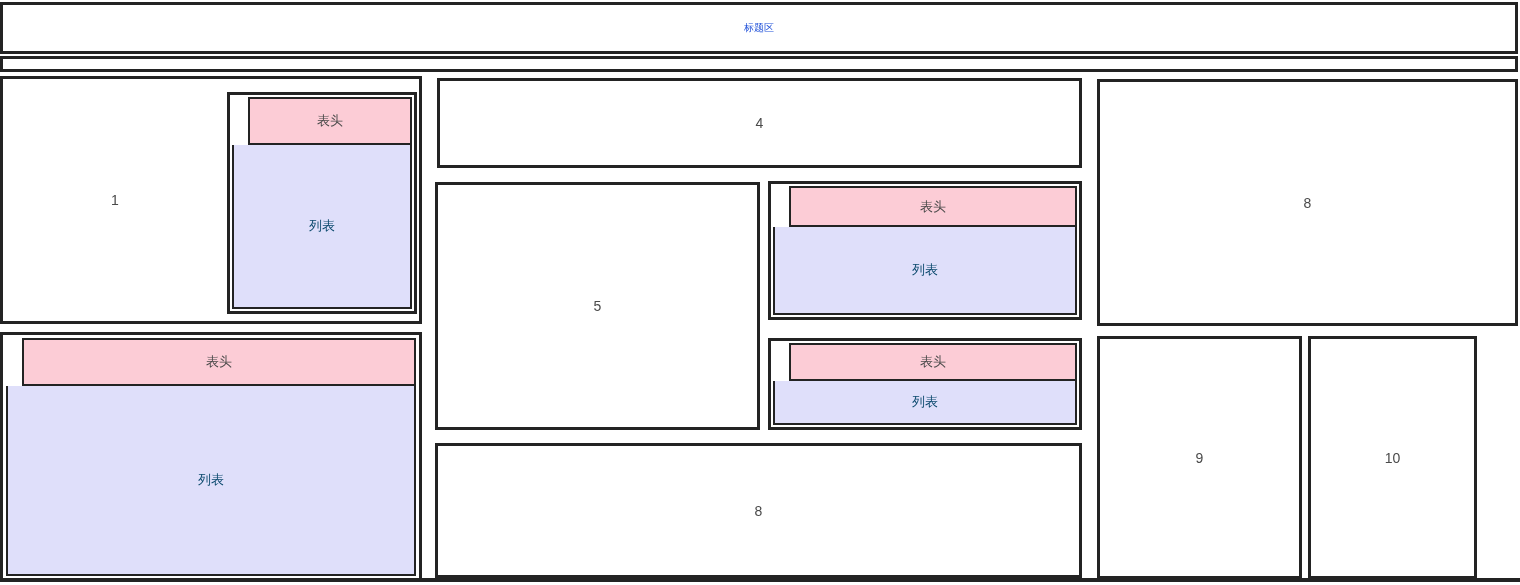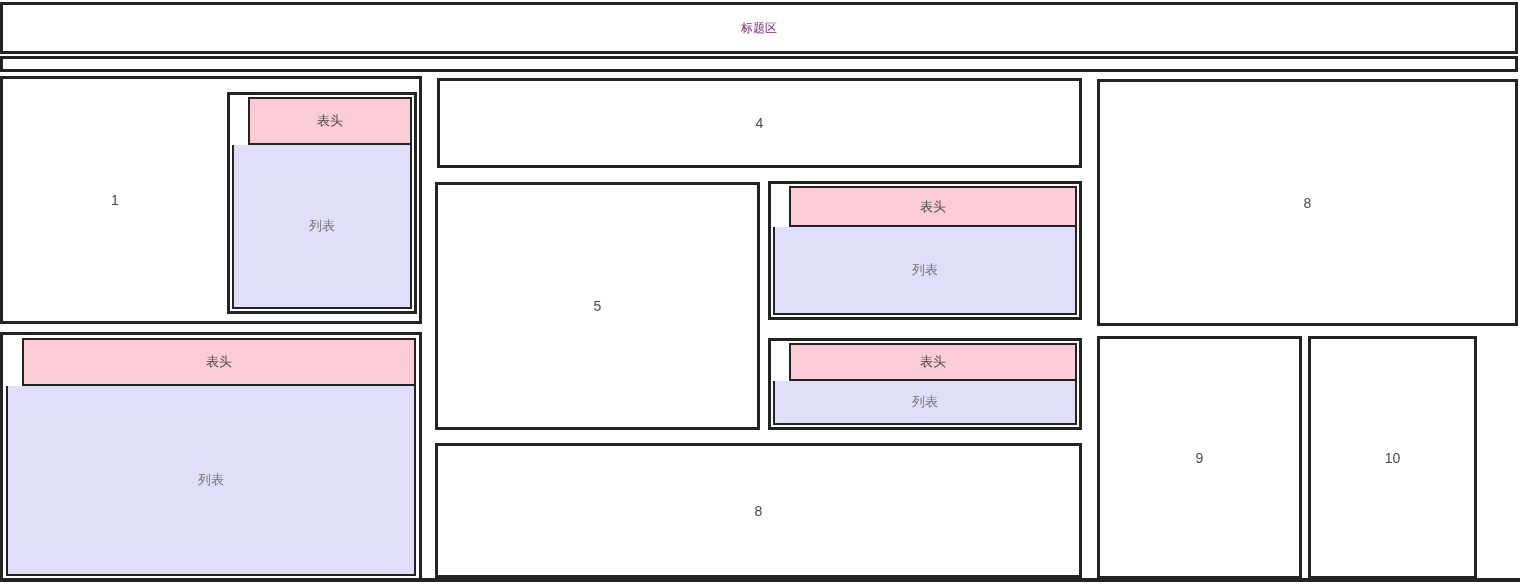--- a/index.html
+++ b/index.html
@@ -44,22 +44,22 @@
   }
 
   
   #titlebar {
     left: 0px;
     top: 2px;
     width: 1518px;
     height: 52px;
   }
   #titlebar .label {
-    font-size: 12px;
-    color: #701a75;
+    font-size: 10px;
+    color: #1d4ed8;
   }
 
   
   #subbar {
     left: 0px;
     top: 56px;
     width: 1518px;
     height: 16px;
     border: 3px solid #232323;
     border-bottom-width: 3px;
@@ -91,21 +91,21 @@
     margin-left: 16px;
   }
   .tw-body {
     box-sizing: border-box;
     border: 2px solid #232323;
     border-top: none;
     background: #dfdffa;
     display: flex;
     align-items: center;
     justify-content: center;
-    color: #737373;
+    color: #0c4a6e;
     font-size: 13px;
     flex: 1 1 auto;
   }
 
   
   #panel1 {
     left: 0px;
     top: 76px;
     width: 422px;
     height: 248px;

